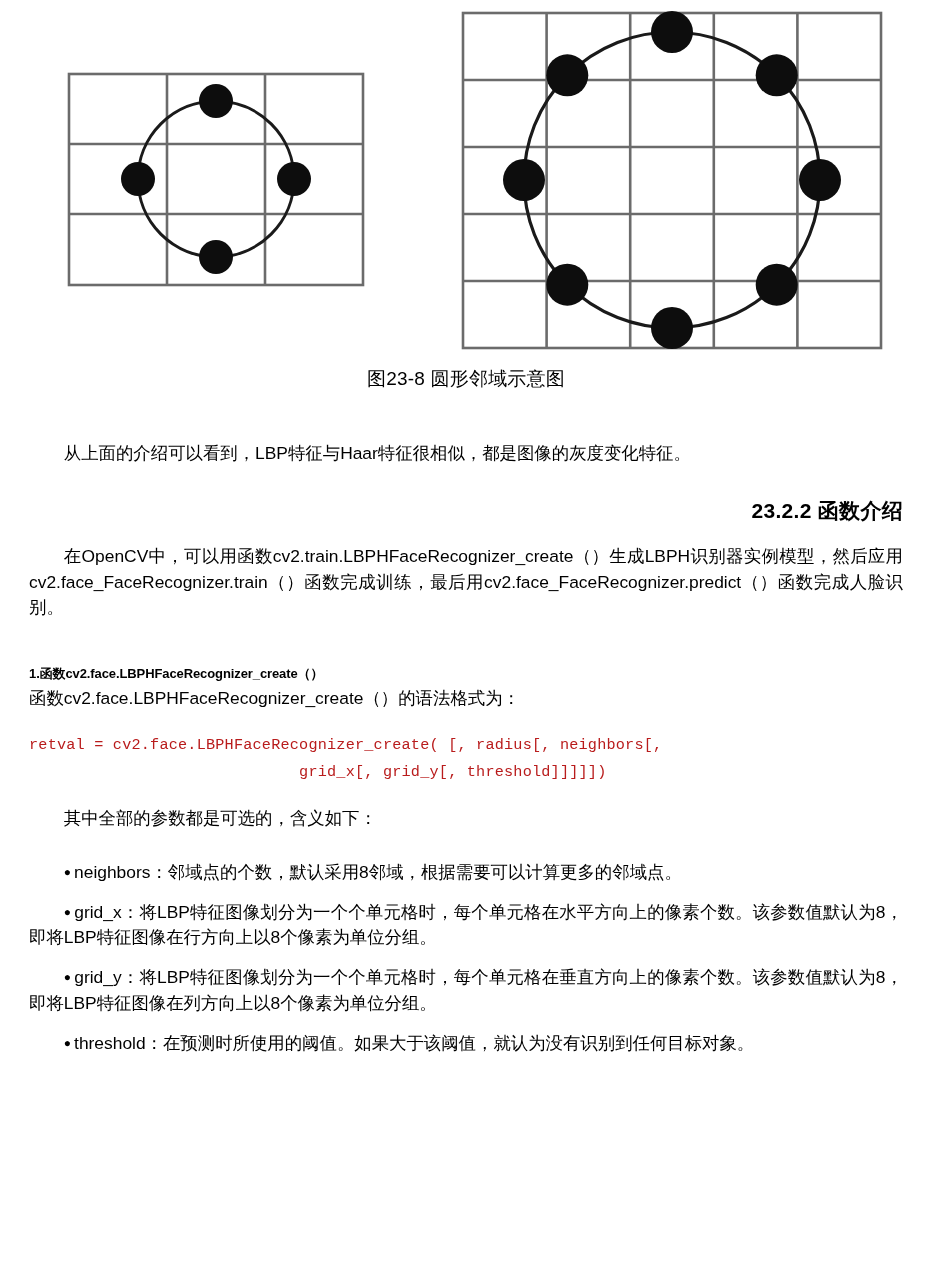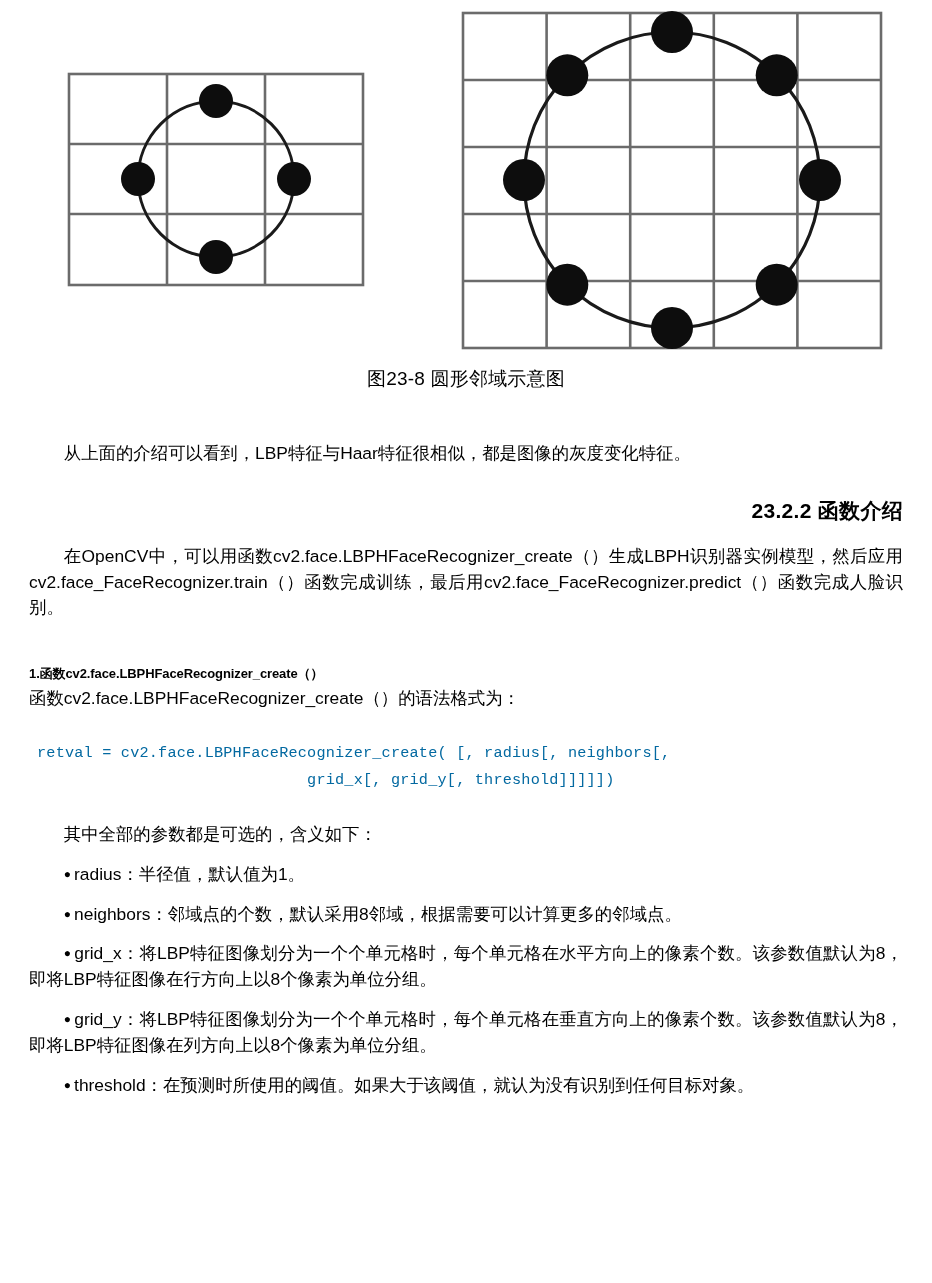--- a/index.html
+++ b/index.html
@@ -69,25 +69,25 @@
     font-weight: bold;
     margin: 0;
     line-height: 25px;
     letter-spacing: -0.1px;
   }
 
   pre.code {
     font-family: "Liberation Mono", "DejaVu Sans Mono", monospace;
     font-size: 15.2px;
     line-height: 27px;
-    margin: 8px;
+    margin: 0;
     padding: 0;
     white-space: pre;
     letter-spacing: 0.2px;
-    color: #0369a1;
+    color: #b91c1c;
   }
 
   p.bullet {
     font-size: 17.4px;
     line-height: 25.8px;
     margin: 0;
     text-align: justify;
     text-justify: inter-ideograph;
     text-indent: 2em;
   }
@@ -155,42 +155,41 @@
   <div class="gap-md"></div>
 
   <p class="para indent">从上面的介绍可以看到，LBP特征与Haar特征很相似，都是图像的灰度变化特征。</p>
 
   <div class="gap-lg"></div>
 
   <h2 class="section-title">23.2.2 函数介绍</h2>
 
   <div class="gap-md"></div>
 
-  <p class="para indent">在OpenCV中，可以用函数cv2.face.LBPHFaceRecognizer_create（）生成LBPH识别器实例模型，然后应用cv2.face_FaceRecognizer.train（）函数完成训练，最后用cv2.face_FaceRecognizer.predict（）函数完成人脸识别。</p>
+  <p class="para indent">在OpenCV中，可以用函数cv2.train.LBPHFaceRecognizer_create（）生成LBPH识别器实例模型，然后应用cv2.face_FaceRecognizer.train（）函数完成训练，最后用cv2.face_FaceRecognizer.predict（）函数完成人脸识别。</p>
 
   <div class="gap-md"></div>
 
 
   <div class="gap-md"></div>
 
   <p class="bold-head">1.函数cv2.face.LBPHFaceRecognizer_create（）</p>
   <p class="para">函数cv2.face.LBPHFaceRecognizer_create（）的语法格式为：</p>
 
   <div class="gap-md"></div>
 
   <pre class="code">retval = cv2.face.LBPHFaceRecognizer_create( [, radius[, neighbors[,
                              grid_x[, grid_y[, threshold]]]]])</pre>
 
   <div class="gap-md"></div>
 
   <p class="para indent">其中全部的参数都是可选的，含义如下：</p>
 
   <div class="gap-sm"></div>
 
-  <p class="bullet"><span class="dot">●</span><span>radius：半径值，默认值为1。</span></p>
 
   <div class="gap-sm"></div>
 
   <p class="bullet"><span class="dot">●</span><span>neighbors：邻域点的个数，默认采用8邻域，根据需要可以计算更多的邻域点。</span></p>
 
   <div class="gap-sm"></div>
 
   <p class="bullet"><span class="dot">●</span><span>grid_x：将LBP特征图像划分为一个个单元格时，每个单元格在水平方向上的像素个数。该参数值默认为8，即将LBP特征图像在行方向上以8个像素为单位分组。</span></p>
 
   <div class="gap-sm"></div>

